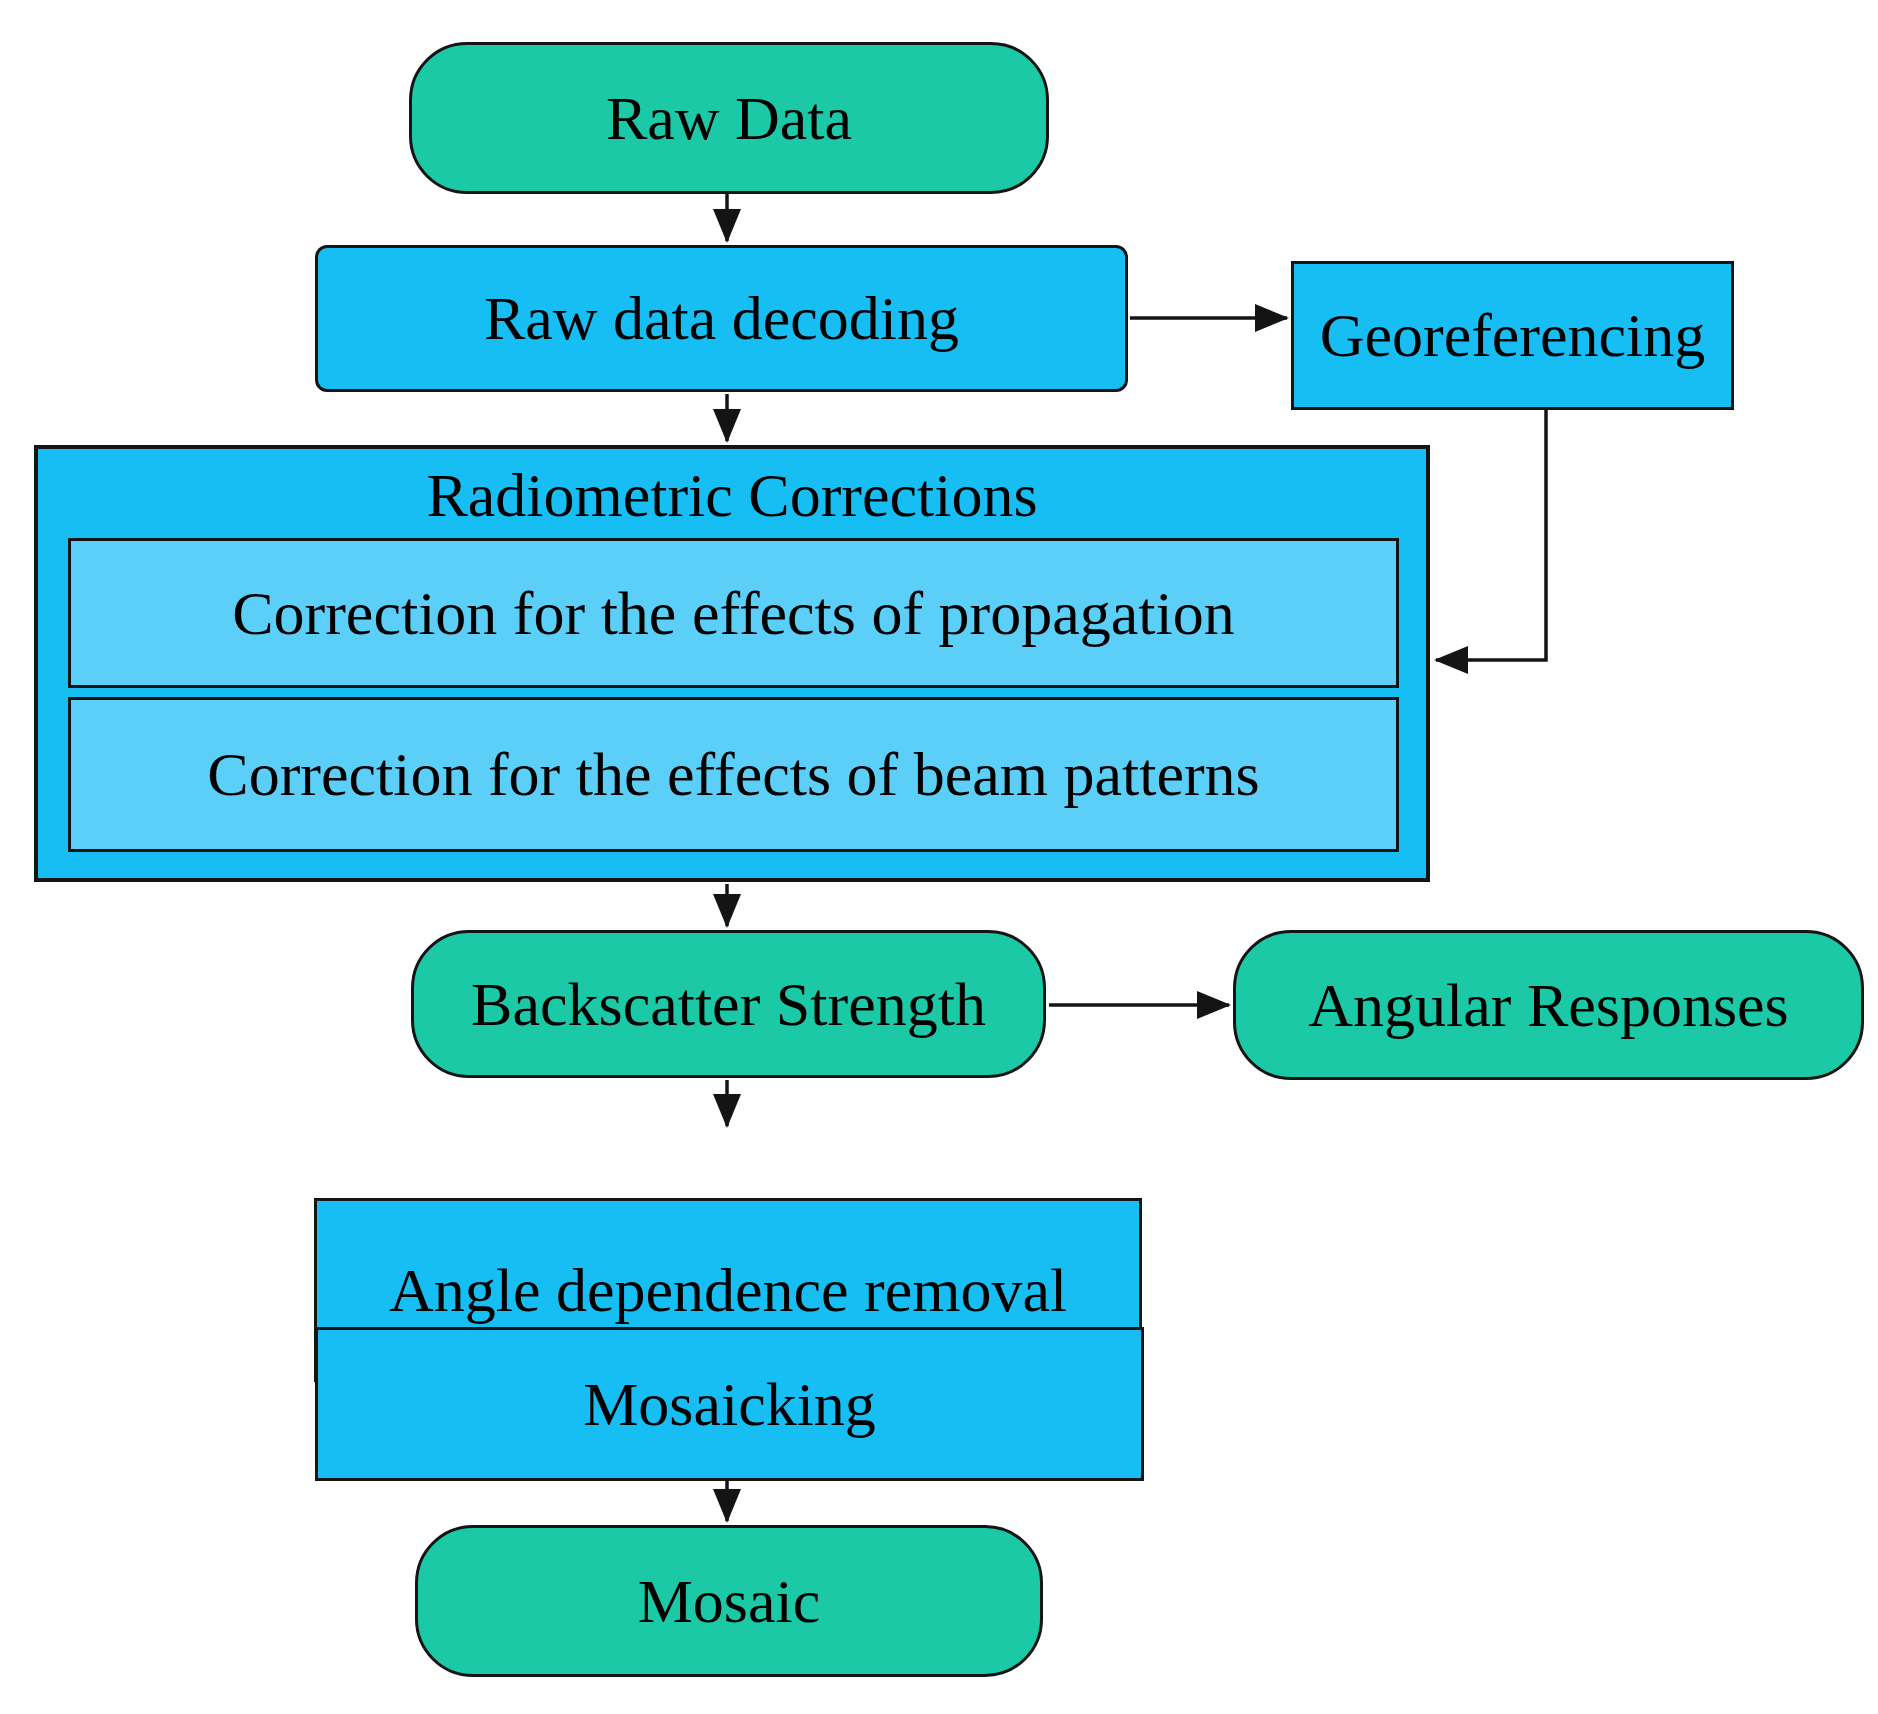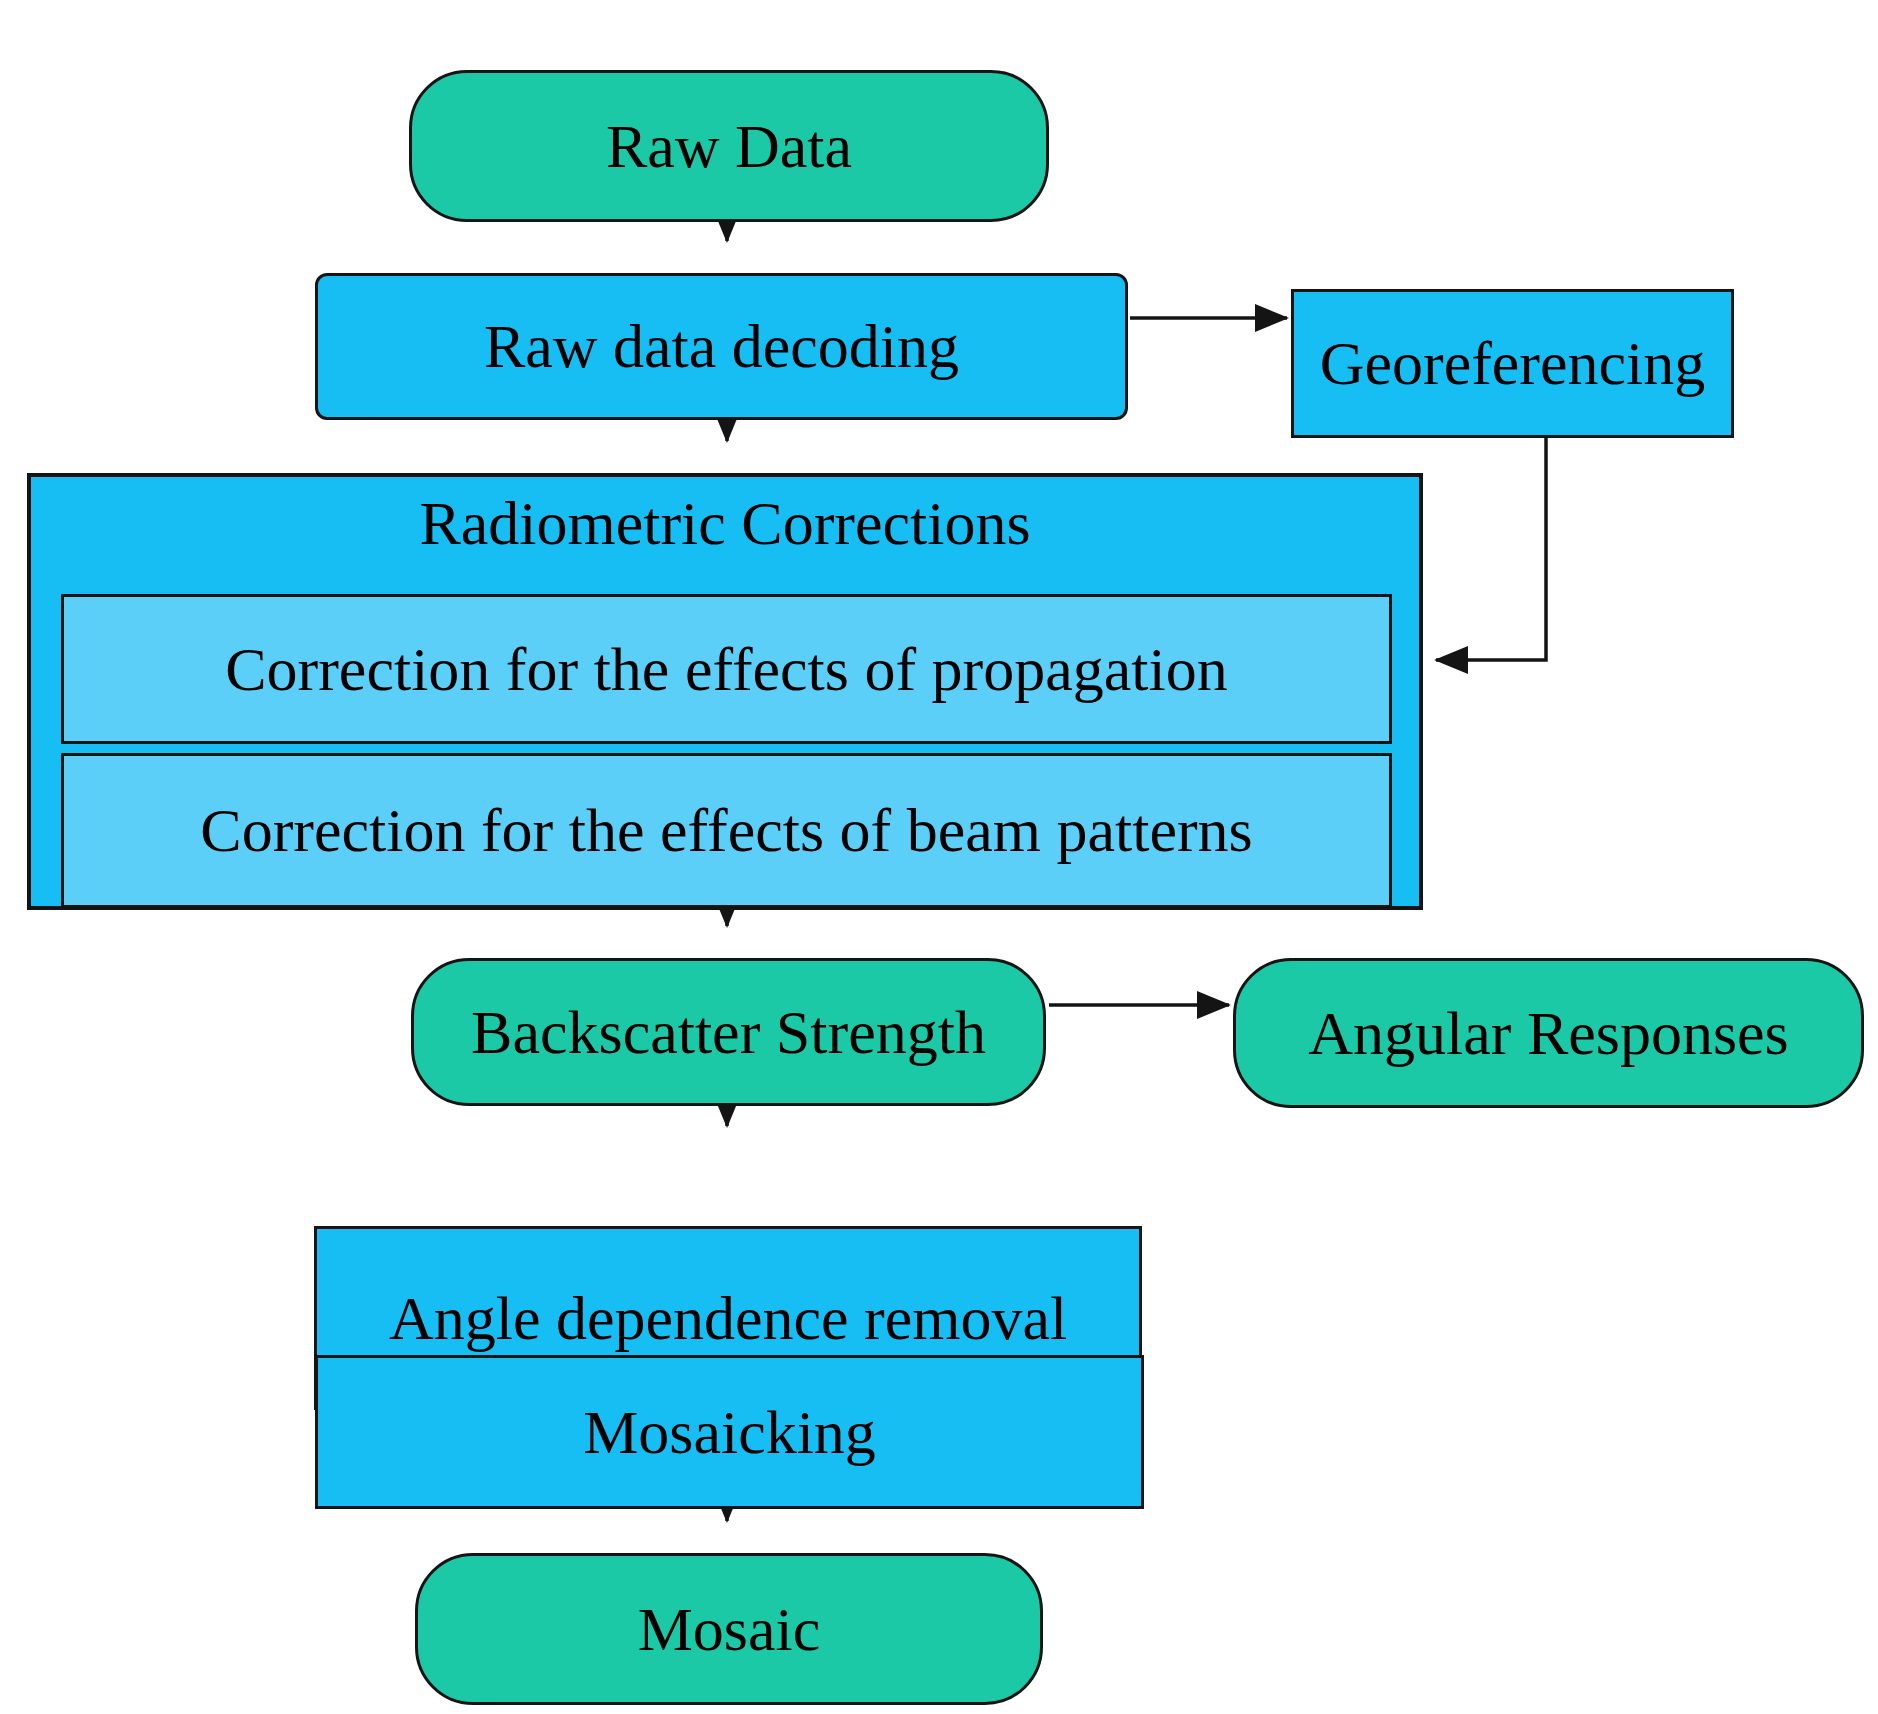--- a/index.html
+++ b/index.html
@@ -32,21 +32,20 @@
     position: absolute;
     box-sizing: border-box;
     display: flex;
     align-items: center;
     justify-content: center;
     text-align: center;
     border: 3px solid var(--border, #141414);
     font-size: 62px;
     line-height: 1.1;
     white-space: nowrap;
-    margin-top: 28px;
   }
   .terminal {
     background: var(--terminal-fill, #1cc9a6);
     border-radius: 58px;
   }
   .process {
     background: var(--process-fill, #16bef4);
   }
   .group {
     background: var(--process-fill, #16bef4);
@@ -89,21 +88,21 @@
     <line class="link" x1="727" y1="1280" x2="727" y2="1323" marker-end="url(#arrowhead)"></line>
     <line class="link" x1="727" y1="1479" x2="727" y2="1521" marker-end="url(#arrowhead)"></line>
   </svg>
 
   <div class="node terminal" style="left:409px; top:42px; width:640px; height:152px;">Raw Data</div>
 
   <div class="node process" style="left:315px; top:245px; width:813px; height:147px;border-radius:12px;">Raw data decoding</div>
 
   <div class="node process" style="left:1291px; top:261px; width:443px; height:149px;">Georeferencing</div>
 
-  <div class="node group" style="left:27px; top:445px; width:1396px; height:437px;">
+  <div class="node group" style="left:34px; top:445px; width:1396px; height:437px;">
     <div class="group-title">Radiometric Corrections</div>
     <div class="node subprocess" style="left:30px; top:89px; width:1331px; height:150px;">Correction for the effects of propagation</div>
     <div class="node subprocess" style="left:30px; top:248px; width:1331px; height:155px;">Correction for the effects of beam patterns</div>
   </div>
 
   <div class="node terminal" style="left:1233px; top:930px; width:631px; height:150px;">Angular Responses</div>
 
   <div class="node terminal" style="left:411px; top:930px; width:635px; height:148px;">Backscatter Strength</div>
 
   <div class="node process" style="left:314px; top:1198px; width:828px; height:184px;">Angle dependence removal</div>

